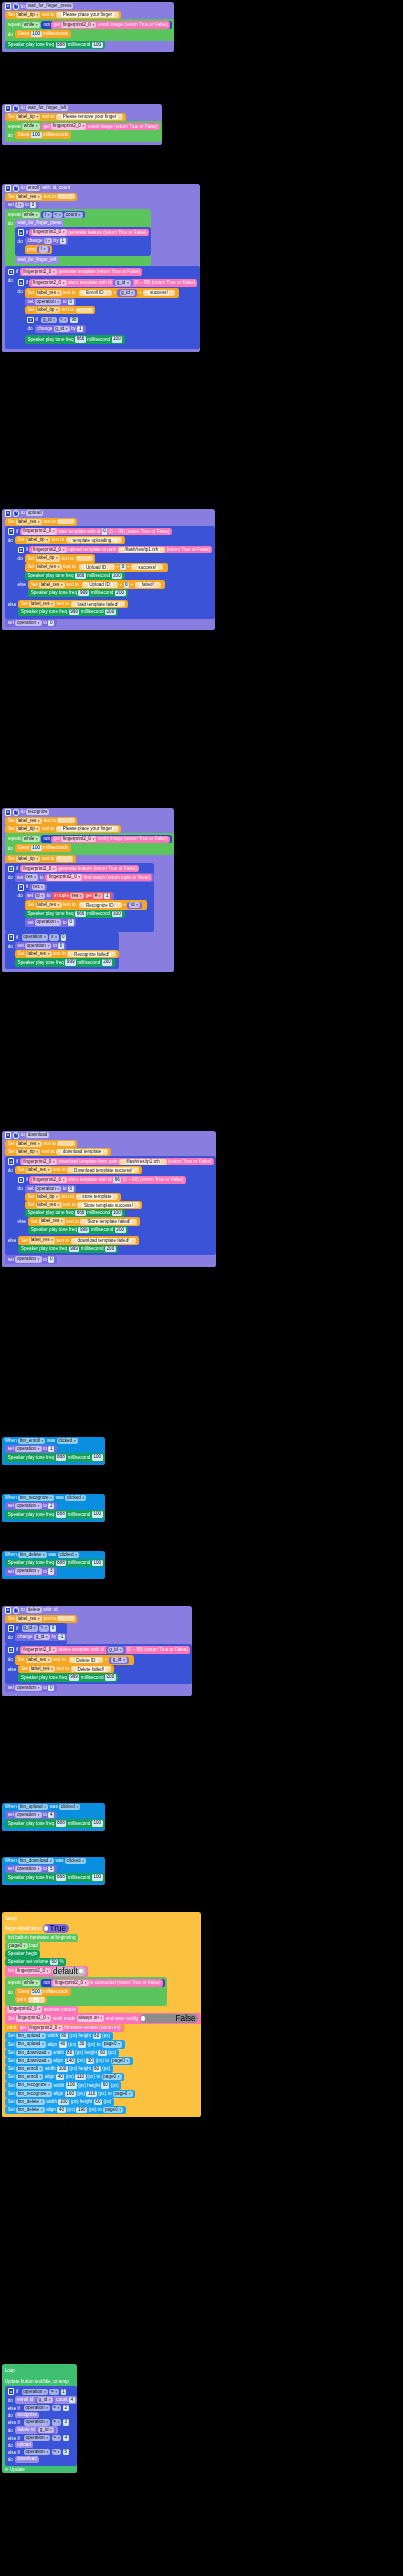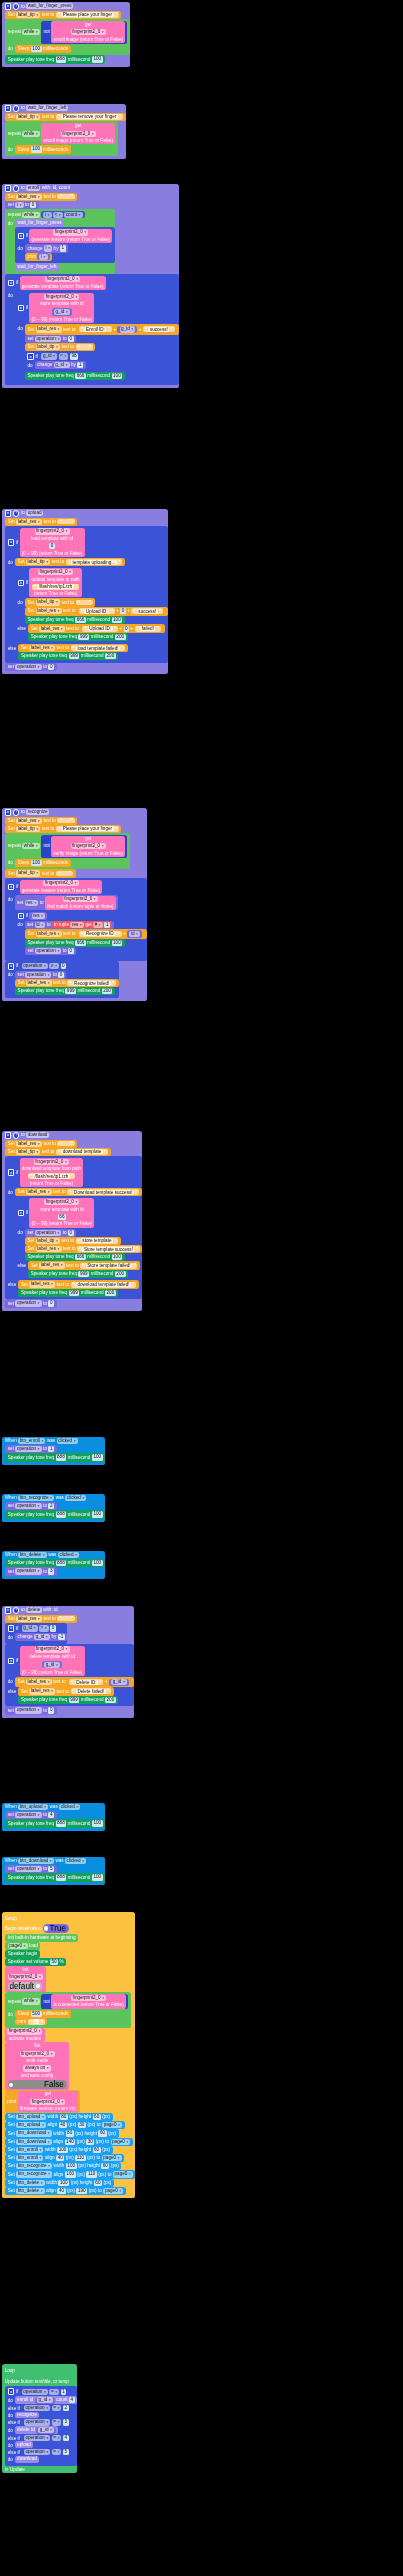--- a/index.html
+++ b/index.html
@@ -23,21 +23,21 @@
   .numf{background:#cfe7f7;border-radius:1.5px;padding:0 1.5px;font-size:4.6px;line-height:6.2px;color:#111;}
 
   
   .c-proc{background:#8a7de0;}
   .c-proc2{background:#9a8ae8;}
   .c-set{background:#f5a623;}
   .c-loop{background:#5cc45c;}
   .c-logic{background:#2b43c8;}
   .c-ctrl{background:#3b53d6;}
   .c-var{background:#7a6ae0;}
-  .c-sens{background:#ff73b9;flex-direction:column;}
+  .c-sens{background:#ff73b9;}
   .c-spk{background:#12a05a;}
   .c-evt{background:#0a8fe0;}
   .c-evt2{background:#1ba0f2;}
   .c-list{background:#f0555f;}
   .c-setup{background:#fcc13e;}
   .c-loopx{background:#3fbf6f;}
   .c-hw{background:#5cc45c;}
 
   .pad{padding:1px 2.6px;}
   .padsm{padding:0.5px 2.1px;}

